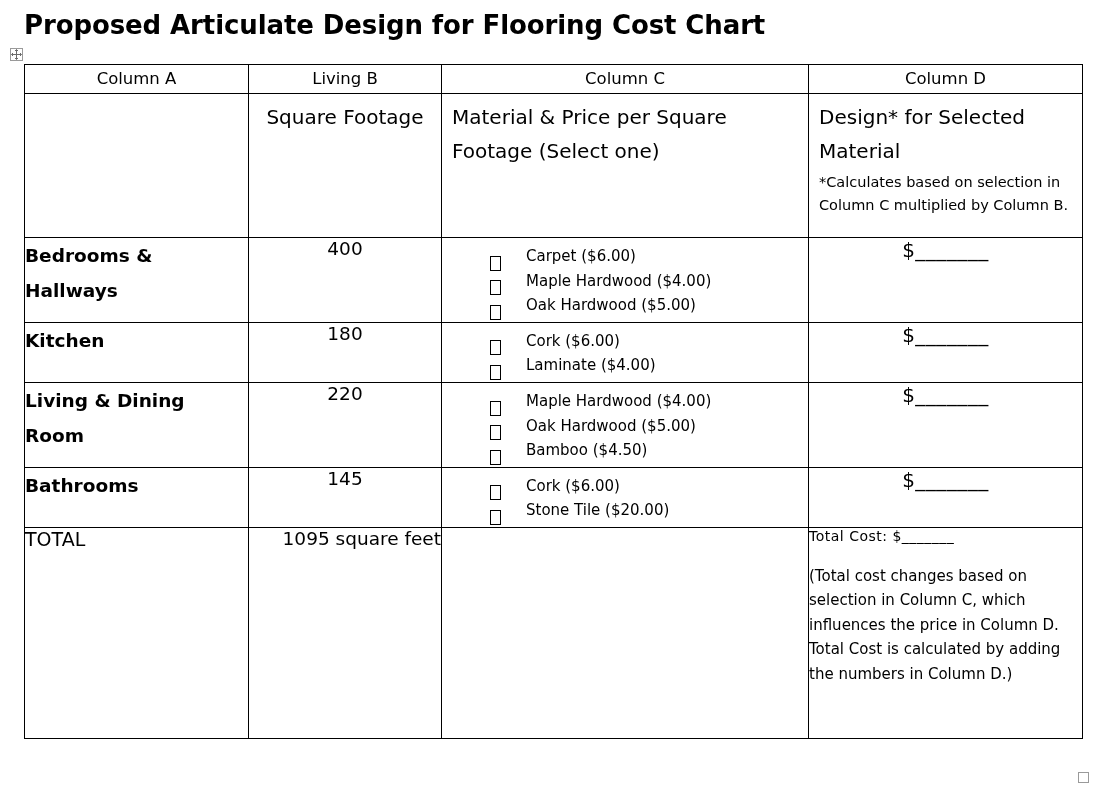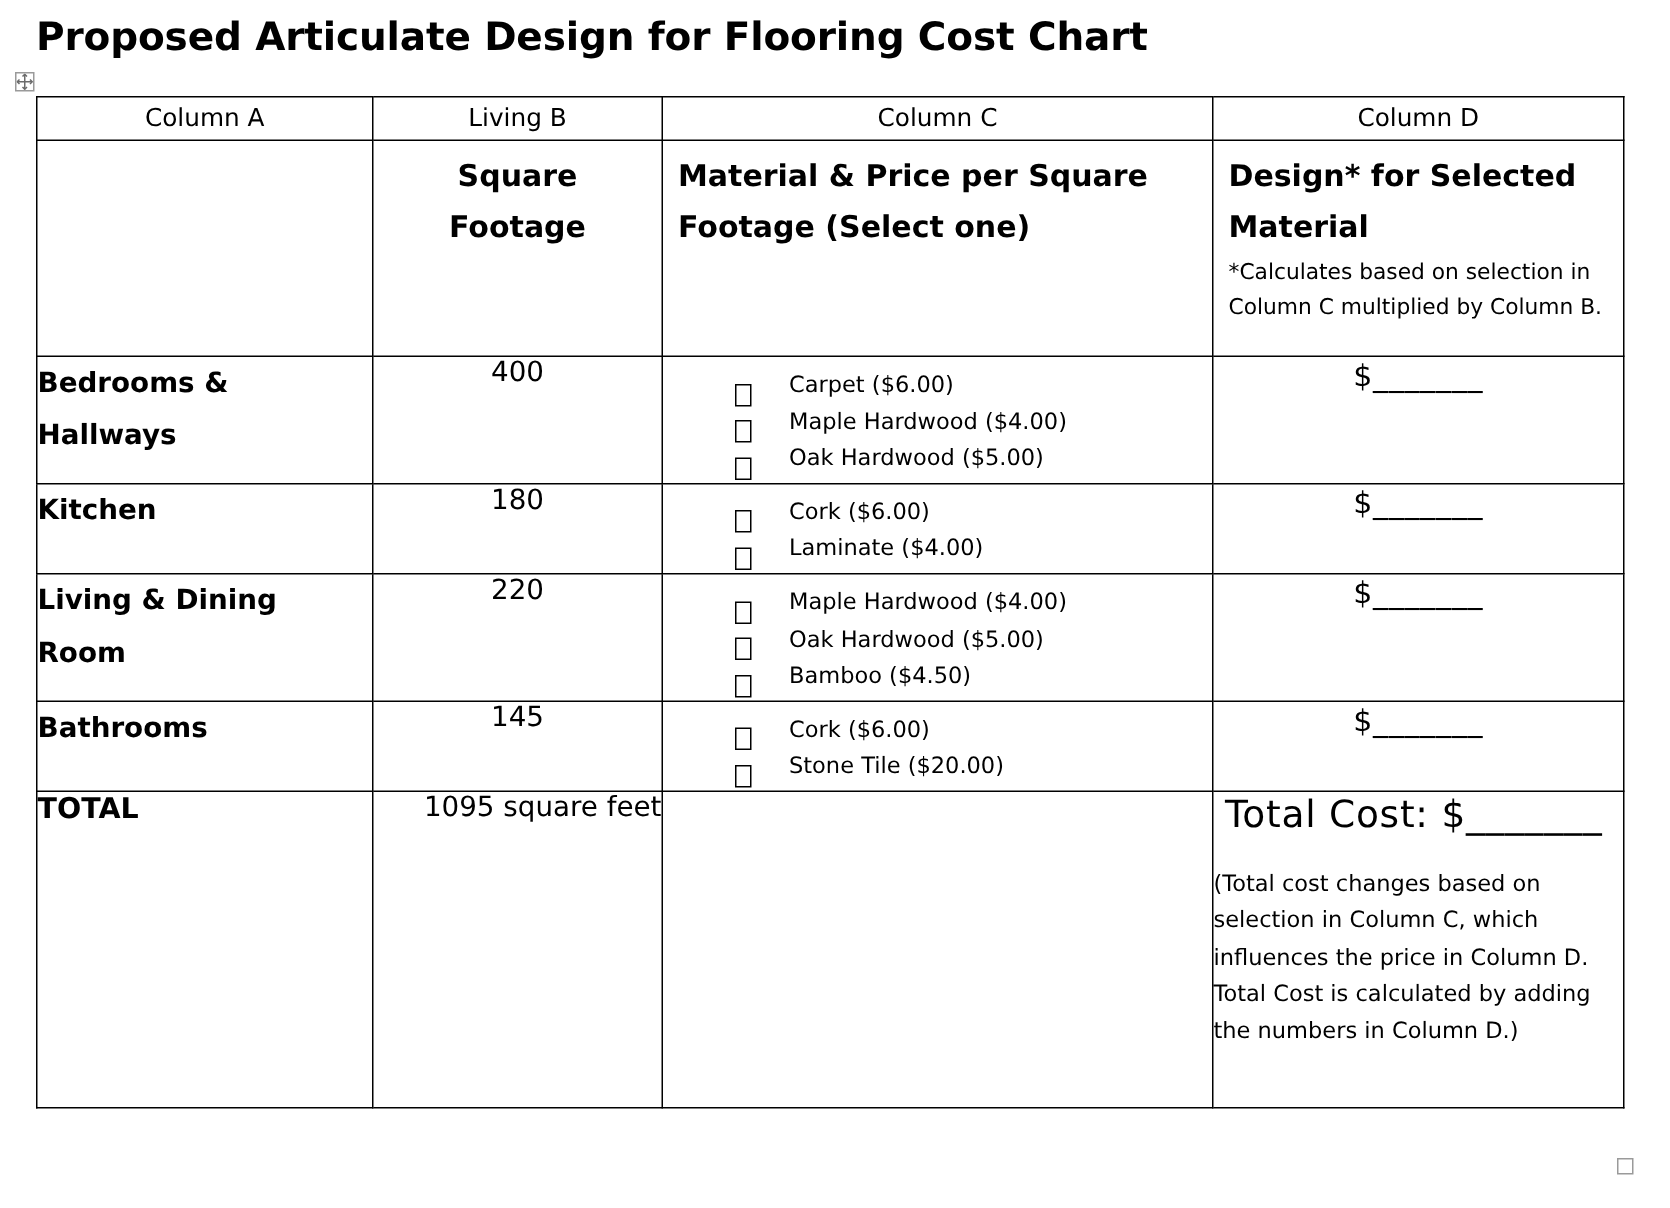--- a/index.html
+++ b/index.html
@@ -80,21 +80,21 @@
     white-space: nowrap;
   }
 
   
   .hdr2 { height: 144px; }
   .hdr2-inner {
     padding: 6px 10px 0 10px;
   }
   .hdr-big {
     font-size: 20px;
-    font-weight: bold;
+    font-weight: normal;
     line-height: 1.72;
   }
   .hdr-big.center { text-align: center; }
   .hdr-note {
     font-size: 14.5px;
     line-height: 1.62;
     font-weight: normal;
     margin-top: 2px;
   }
 
@@ -142,35 +142,34 @@
   }
   .option-label {
     margin-left: 25px;
     white-space: nowrap;
   }
 
   
   .total-row td { height: 210px; }
   .total-label {
     font-size: 19px;
-    font-weight: bold;
+    font-weight: normal;
     vertical-align: middle;
     padding-left: 13px;
   }
   .total-sqft {
     font-size: 18.5px;
     text-align: right;
     vertical-align: middle;
   }
   .total-d {
     padding: 8px 10px 0 10px;
   }
   .total-cost-line {
-    font-size: 25px;
-    text-align: center;
+    font-size: 14px;
     letter-spacing: 0.5px;
     white-space: nowrap;
     padding-right: 6px;
   }
   .total-note {
     font-size: 15px;
     line-height: 1.63;
     margin-top: 20px;
   }
 </style>

